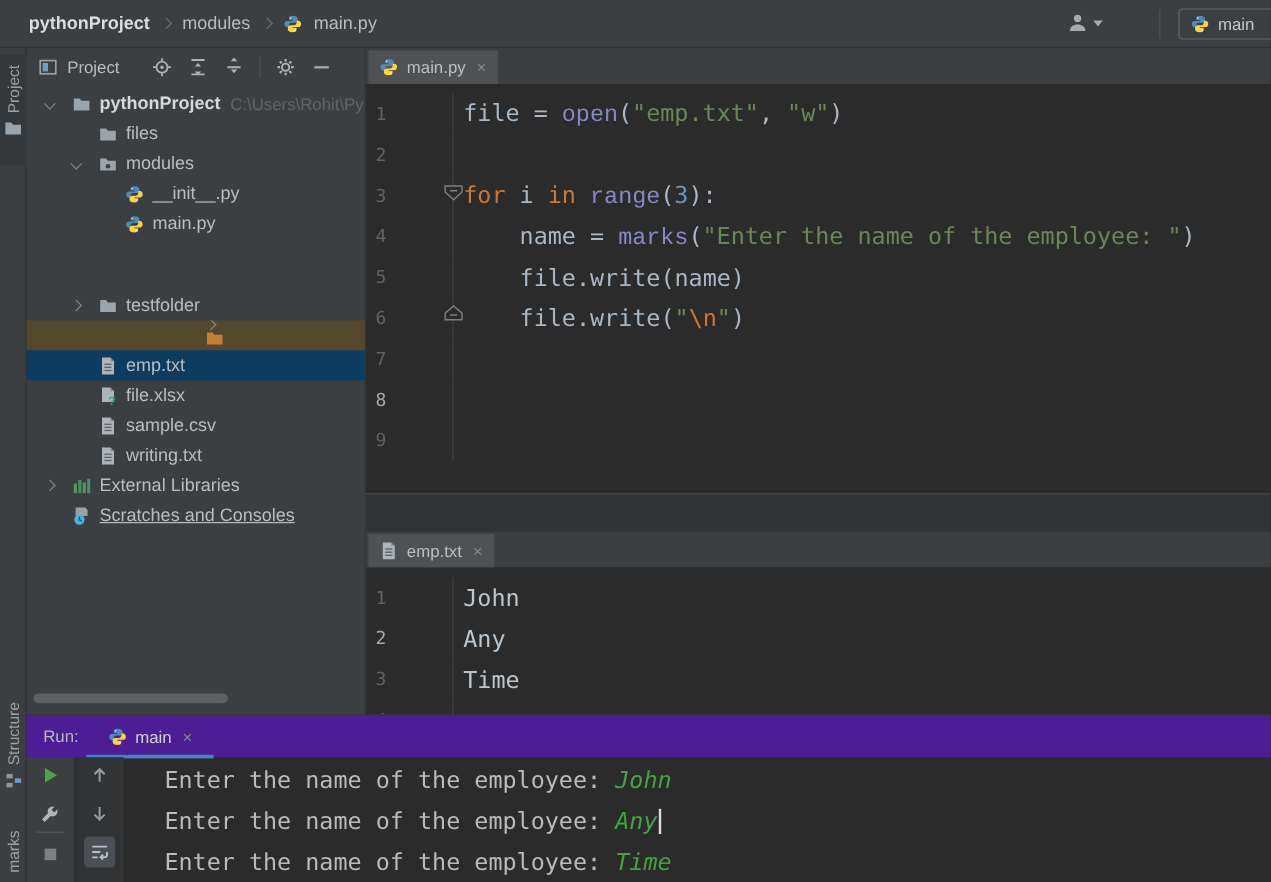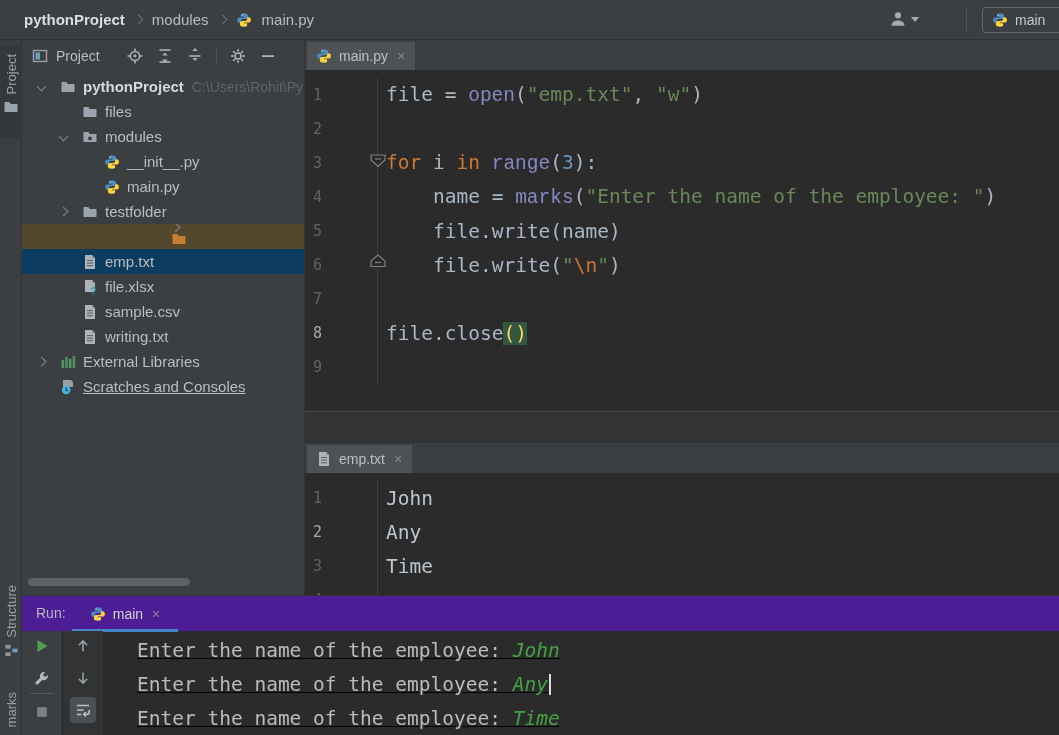--- a/index.html
+++ b/index.html
@@ -90,21 +90,21 @@
              align-items:center; justify-content:center; gap:7px; font-size:14px; color:#d3d5d7; }
   #run-tab-underline { position:absolute; left:50px; top:33px; width:106px; height:3px; background:#4683c4; }
   #run-strip1 { position:absolute; left:0; top:36px; width:40px; height:104px; background:#3c3f41;
                 border-right:1px solid #323436; }
   #run-strip2 { position:absolute; left:41px; top:36px; width:40px; height:104px; background:#313335; }
   .strip-icon { position:absolute; left:50%; transform:translateX(-50%); width:18px; height:18px;
                 display:flex; align-items:center; justify-content:center; }
   #softwrap-btn { position:absolute; left:7px; top:66px; width:26px; height:26px; background:#4c5055;
                   border-radius:4px; display:flex; align-items:center; justify-content:center; }
   #run-divider { position:absolute; left:8px; top:62px; width:24px; height:1px; background:#55585a; }
-  #console { position:absolute; left:81px; top:36px; right:0; height:104px; overflow:hidden;text-decoration:underline; }
+  #console { position:absolute; left:81px; top:36px; right:0; height:104px; overflow:hidden; }
   .console-line { height:34px; display:flex; align-items:center; padding-left:34px;
                   font-family:"DejaVu Sans Mono", monospace; font-size:19.5px; color:#b9bcbe;
                   white-space:pre; }
   .console-input { color:#43a343; font-style:italic; }
   .console-caret { display:inline-block; width:2px; height:21px; background:#dcdcdc; margin-left:1px; }
 
   svg { display:block; }
 </style>
 </head>
 <body>
@@ -281,21 +281,21 @@
           <span class="tree-icon">
             <svg width="16" height="16" viewBox="0 0 16 16">
               <path d="M7.9 1.2c-2.4 0-3 1-3 2.3v1.3h3.2v.7H3.3c-1.3 0-2.2 1-2.2 2.6s.9 2.7 2.2 2.7h1.5V9.2c0-1.3 1-2.3 2.3-2.3h3c1.1 0 2-.9 2-2V3.5c0-1.3-1.4-2.3-4.2-2.3z" fill="#4b8bbe"></path>
               <path d="M8.1 14.8c2.4 0 3-1 3-2.3v-1.3H7.9v-.7h4.8c1.3 0 2.2-1 2.2-2.6S14 5.2 12.7 5.2h-1.5v1.6c0 1.3-1 2.3-2.3 2.3h-3c-1.1 0-2 .9-2 2v1.4c0 1.3 1.4 2.3 4.2 2.3z" fill="#ffd43b"></path>
               <circle cx="6.1" cy="3" r=".6" fill="#fff"></circle>
               <circle cx="9.9" cy="13" r=".6" fill="#fff"></circle>
             </svg>
           </span>
           <span class="tree-label">main.py</span>
         </div>
-        <div class="tree-row" style="padding-left: 38px;">
+        <div class="tree-row" style="padding-left: 38px; margin-top: 43px;">
           <span class="chev-slot">
             <span class="chev right"></span>
           </span>
           <span class="tree-icon">
             <svg width="16" height="16" viewBox="0 0 16 16">
               <path d="M1.5 3h4.8l1.6 2h6.6v8H1.5z" fill="#9aa4ac"></path>
             </svg>
           </span>
           <span class="tree-label">testfolder</span>
         </div>
@@ -440,21 +440,20 @@
             </svg>
           </span>
           <span class="code-text"><span>    file.write(</span><span class="tok-s">"</span><span class="tok-e">\n</span><span class="tok-s">"</span><span>)</span></span>
         </div>
         <div class="code-line" style="position: relative;">
           <span class="gutter">7</span>
           <span class="code-text"></span>
         </div>
         <div class="code-line" style="position: relative;">
           <span class="gutter active">8</span>
-          <span class="code-text"><span>file.close</span><span class="tok-h">()</span></span>
         </div>
         <div class="code-line" style="position: relative;">
           <span class="gutter">9</span>
           <span class="code-text"></span>
         </div>
       </div>
   </div>
 
   <div id="splitter"></div>
 

